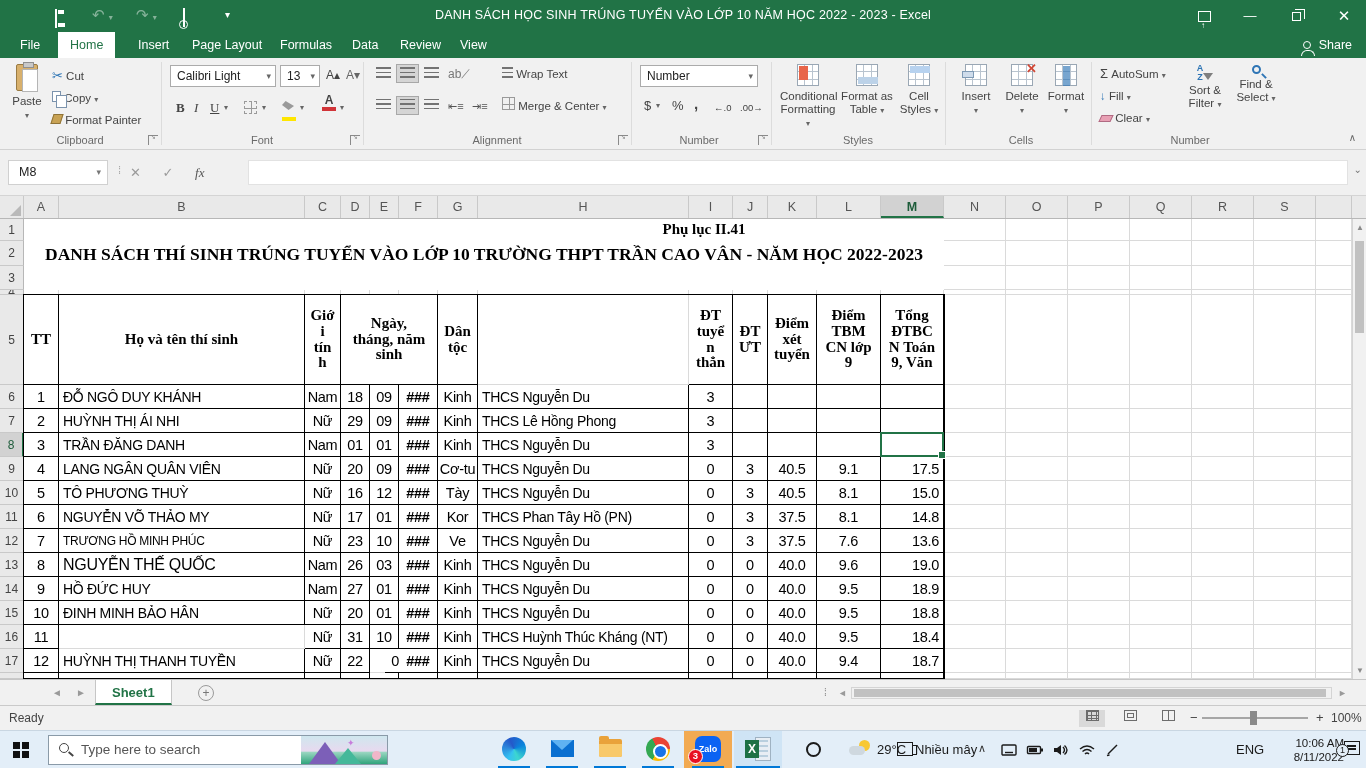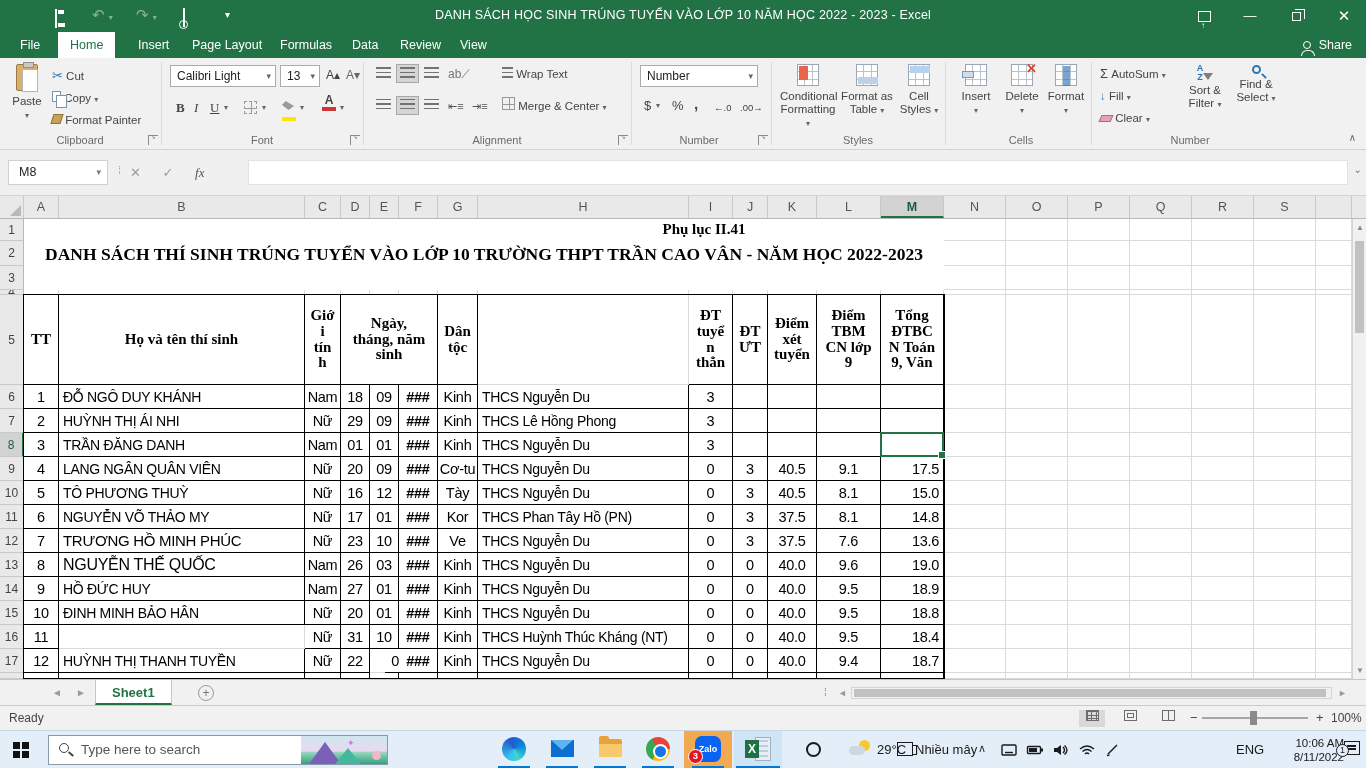--- a/index.html
+++ b/index.html
@@ -823,21 +823,21 @@
       <div class="tcell al-c" style="left: 370px; top: 286px; width: 29px; height: 24px;">01</div>
       <div class="tcell al-c " style="left: 399px; top: 286px; width: 39px; height: 24px; font-weight: 600;">###</div>
       <div class="tcell al-c" style="left: 438px; top: 286px; width: 40px; height: 24px;">Kor</div>
       <div class="tcell al-l" style="left: 478px; top: 286px; width: 211px; height: 24px; font-size: 14px;">THCS Phan Tây Hồ (PN)</div>
       <div class="tcell al-c" style="left: 689px; top: 286px; width: 44px; height: 24px;">0</div>
       <div class="tcell al-c" style="left: 733px; top: 286px; width: 35px; height: 24px;">3</div>
       <div class="tcell al-c" style="left: 768px; top: 286px; width: 49px; height: 24px;">37.5</div>
       <div class="tcell al-c" style="left: 817px; top: 286px; width: 64px; height: 24px;">8.1</div>
       <div class="tcell al-r" style="left: 881px; top: 286px; width: 63px; height: 24px;">14.8</div>
       <div class="tcell al-c" style="left: 24px; top: 310px; width: 35px; height: 24px;">7</div>
-      <div class="tcell al-l" style="left: 59px; top: 310px; width: 246px; height: 24px; font-size: 15px;">TRƯƠNG HỒ MINH PHÚC</div>
+      <div class="tcell al-l" style="left: 59px; top: 310px; width: 246px; height: 24px; font-size: 12px;">TRƯƠNG HỒ MINH PHÚC</div>
       <div class="tcell al-c" style="left: 305px; top: 310px; width: 36px; height: 24px;">Nữ</div>
       <div class="tcell al-c" style="left: 341px; top: 310px; width: 29px; height: 24px;">23</div>
       <div class="tcell al-c" style="left: 370px; top: 310px; width: 29px; height: 24px;">10</div>
       <div class="tcell al-c " style="left: 399px; top: 310px; width: 39px; height: 24px; font-weight: 600;">###</div>
       <div class="tcell al-c" style="left: 438px; top: 310px; width: 40px; height: 24px;">Ve</div>
       <div class="tcell al-l" style="left: 478px; top: 310px; width: 211px; height: 24px; font-size: 14px;">THCS Nguyễn Du</div>
       <div class="tcell al-c" style="left: 689px; top: 310px; width: 44px; height: 24px;">0</div>
       <div class="tcell al-c" style="left: 733px; top: 310px; width: 35px; height: 24px;">3</div>
       <div class="tcell al-c" style="left: 768px; top: 310px; width: 49px; height: 24px;">37.5</div>
       <div class="tcell al-c" style="left: 817px; top: 310px; width: 64px; height: 24px;">7.6</div>

